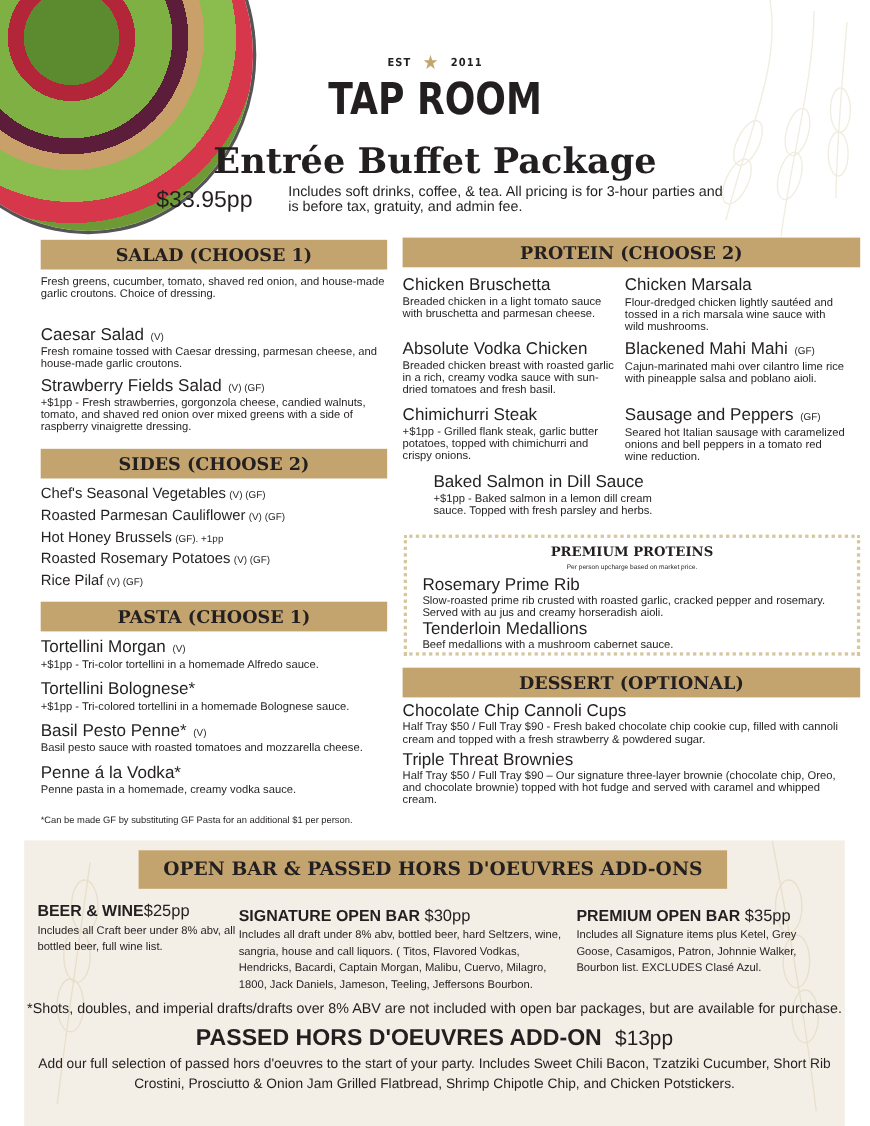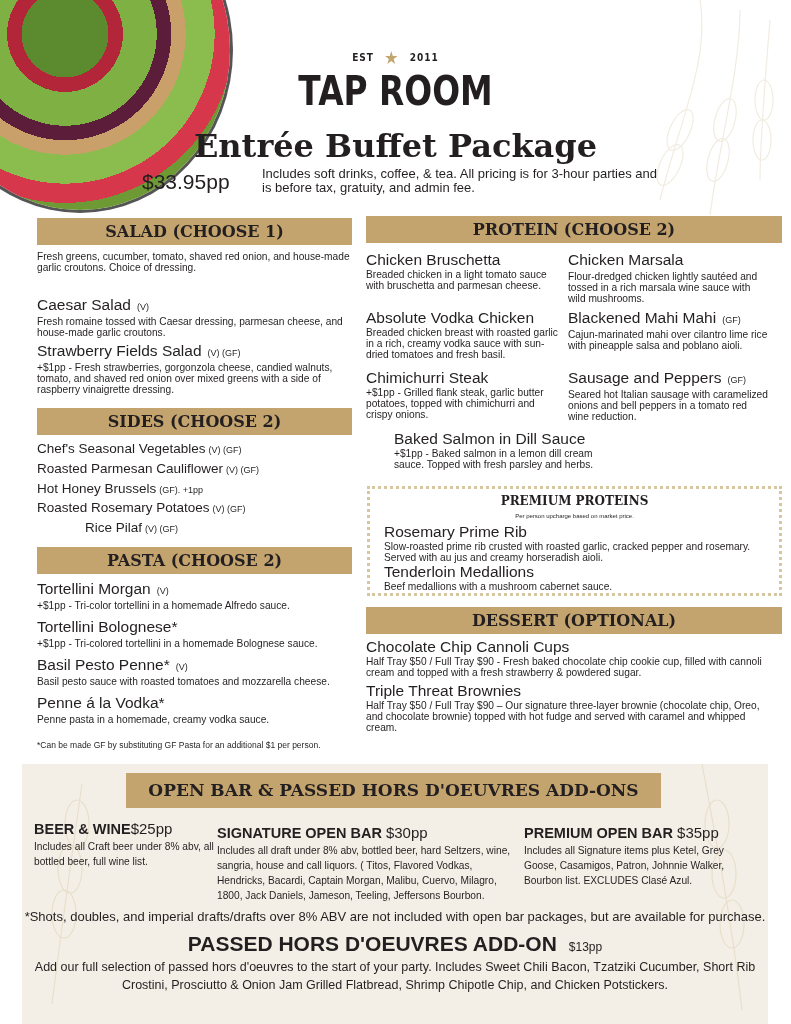--- a/index.html
+++ b/index.html
@@ -34,21 +34,21 @@
   .footnote-pasta { position: absolute; left: 37px; top: 740px; font-size: 8.5px; font-family: "Liberation Sans", sans-serif; }
 
   .bottom { position: absolute; left: 22px; top: 764px; width: 746px; height: 268px; background: #f4efe6; overflow: hidden; }
   .bar-col { position: absolute; font-family: "Liberation Sans", sans-serif; }
   .bar-col .h { font-weight: bold; font-size: 14.5px; white-space: nowrap; }
   .bar-col .p { font-weight: normal; font-size: 15px; }
   .bar-col .d { font-size: 10.2px; line-height: 15px; margin-top: 2px; }
   .shots { position: absolute; left: 0; width: 100%; top: 145px; text-align: center; font-size: 13px; font-family: "Liberation Sans", sans-serif; }
   .hors-title { position: absolute; left: 0; width: 100%; top: 168px; text-align: center; font-family: "Liberation Sans", sans-serif; }
   .hors-title .t { font-weight: bold; font-size: 21px; }
-  .hors-title .p { font-size: 12px; margin-left: 12px; }
+  .hors-title .p { font-size: 19px; margin-left: 12px; }
   .hors-desc { position: absolute; left: 10px; width: 726px; top: 194px; text-align: center; font-size: 12.5px; line-height: 18px; font-family: "Liberation Sans", sans-serif; }
 </style>
 </head>
 <body>
 
 <div class="salad-img"></div>
 
 <svg class="wheat" style="left:640px; top:0px;" width="150" height="220" viewBox="0 0 150 220">
   <g fill="none" stroke="#d8c9a8" stroke-width="1.2">
     <path d="M60 0 C70 60 40 120 20 200"></path>
@@ -84,23 +84,23 @@
 <div class="item" style="left:37px; top:342px; width:318px;">
   <div class="name"><span>Strawberry Fields Salad</span><span class="tag">(V) (GF)</span></div>
   <div class="desc">+$1pp - Fresh strawberries, gorgonzola cheese, candied walnuts, tomato, and shaved red onion over mixed greens with a side of raspberry vinaigrette dressing.</div>
 </div>
 
 <div class="band" style="left:37px; top:408px; width:315px;">SIDES (CHOOSE 2)</div>
 <div class="side" style="top:441px;"><span>Chef's Seasonal Vegetables</span><span class="tag">(V) (GF)</span></div>
 <div class="side" style="top:461px;"><span>Roasted Parmesan Cauliflower</span><span class="tag">(V) (GF)</span></div>
 <div class="side" style="top:481px;"><span>Hot Honey Brussels</span><span class="tag">(GF). +1pp</span></div>
 <div class="side" style="top:500px;"><span>Roasted Rosemary Potatoes</span><span class="tag">(V) (GF)</span></div>
-<div class="side" style="top:520px;margin-left:48px;"><span>Rice Pilaf</span><span class="tag">(V) (GF)</span></div>
-
-<div class="band" style="left:37px; top:547px; width:315px;">PASTA (CHOOSE 2)</div>
+<div class="side" style="top:520px;"><span>Rice Pilaf</span><span class="tag">(V) (GF)</span></div>
+
+<div class="band" style="left:37px; top:547px; width:315px;">PASTA (CHOOSE 1)</div>
 <div class="item" style="left:37px; top:580px; width:318px;">
   <div class="name"><span>Tortellini Morgan</span><span class="tag">(V)</span></div>
   <div class="desc">+$1pp - Tri-color tortellini in a homemade Alfredo sauce.</div>
 </div>
 <div class="item" style="left:37px; top:618px; width:318px;">
   <div class="name"><span>Tortellini Bolognese*</span><span class="tag"></span></div>
   <div class="desc">+$1pp - Tri-colored tortellini in a homemade Bolognese sauce.</div>
 </div>
 <div class="item" style="left:37px; top:656px; width:318px;">
   <div class="name"><span>Basil Pesto Penne*</span><span class="tag">(V)</span></div>

